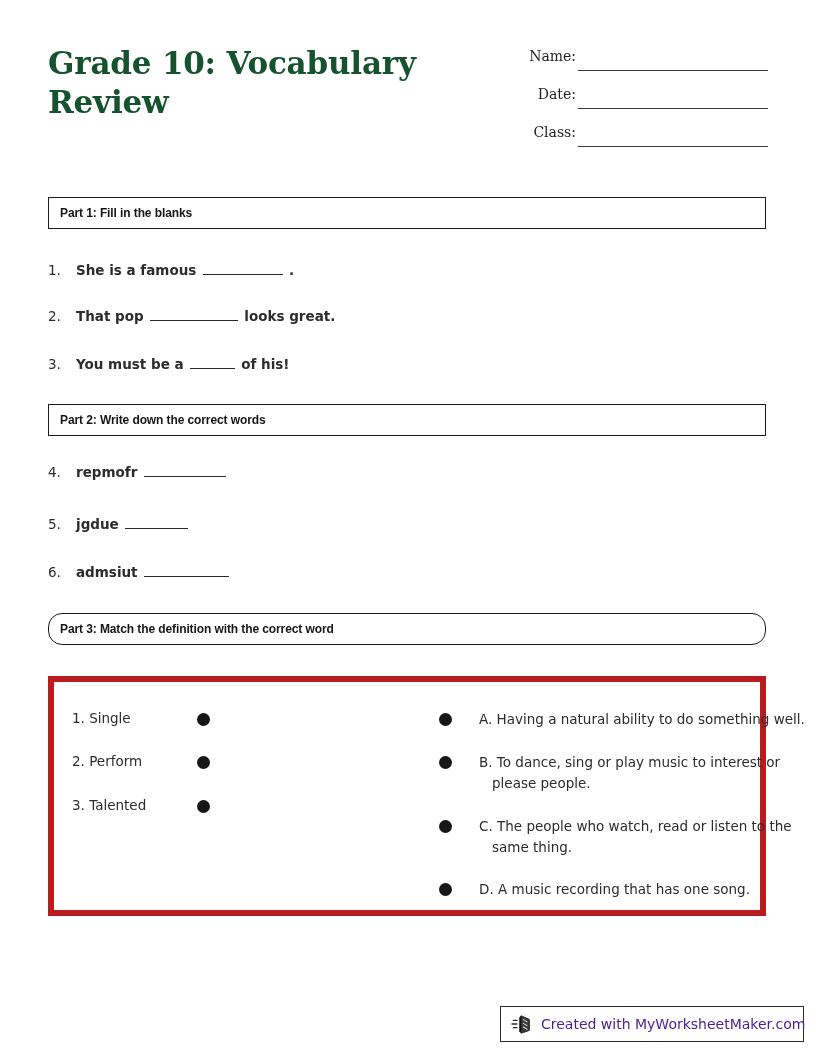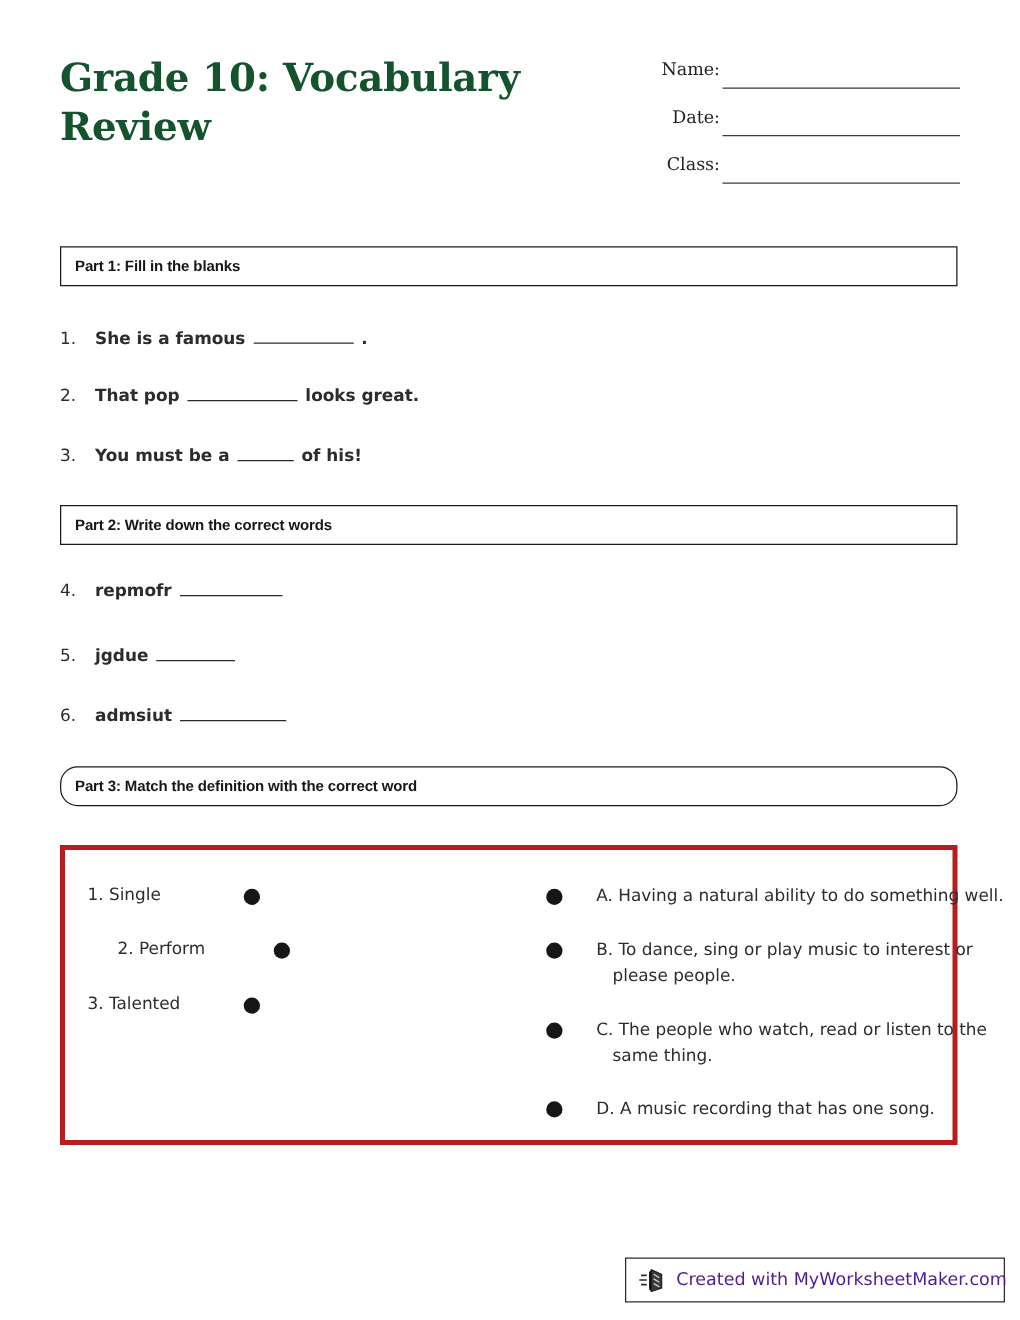--- a/index.html
+++ b/index.html
@@ -117,21 +117,21 @@
     margin: 0 2px;
   }
 
   
   .match-box {
     position: absolute;
     left: 48px;
     top: 676px;
     width: 718px;
     height: 240px;
-    border: 4px solid #b91c1c;
+    border: 6px solid #b91c1c;
     box-sizing: border-box;
     background: #fff;
   }
   .match-left {
     position: absolute;
     left: 0;
     top: 0;
     width: 340px;
     height: 100%;
   }
@@ -258,21 +258,21 @@
     <div class="question" style="top: 564px;"><span class="q-num">6.</span><span class="q-text">admsiut</span> <span class="blank" style="width: 85px;"></span><span class="q-text"></span></div>
     <div class="section-bar" style="top: 613px; border-radius: 14px;">
       <span class="section-bar-text">Part 3: Match the definition with the correct word</span>
     </div>
     <div class="match-box">
       <div class="match-left">
         <div class="left-item" style="top: 28px;">
           <span class="left-label">1. Single</span>
           <span class="dot left-dot"></span>
         </div>
-        <div class="left-item" style="top: 71px; margin-left: 24px;">
+        <div class="left-item" style="top: 71px;">
           <span class="left-label">2. Perform</span>
           <span class="dot left-dot"></span>
         </div>
         <div class="left-item" style="top: 115px;">
           <span class="left-label">3. Talented</span>
           <span class="dot left-dot"></span>
         </div>
       </div>
       <div class="match-right">
         <div class="right-item" style="top: 28px;">

